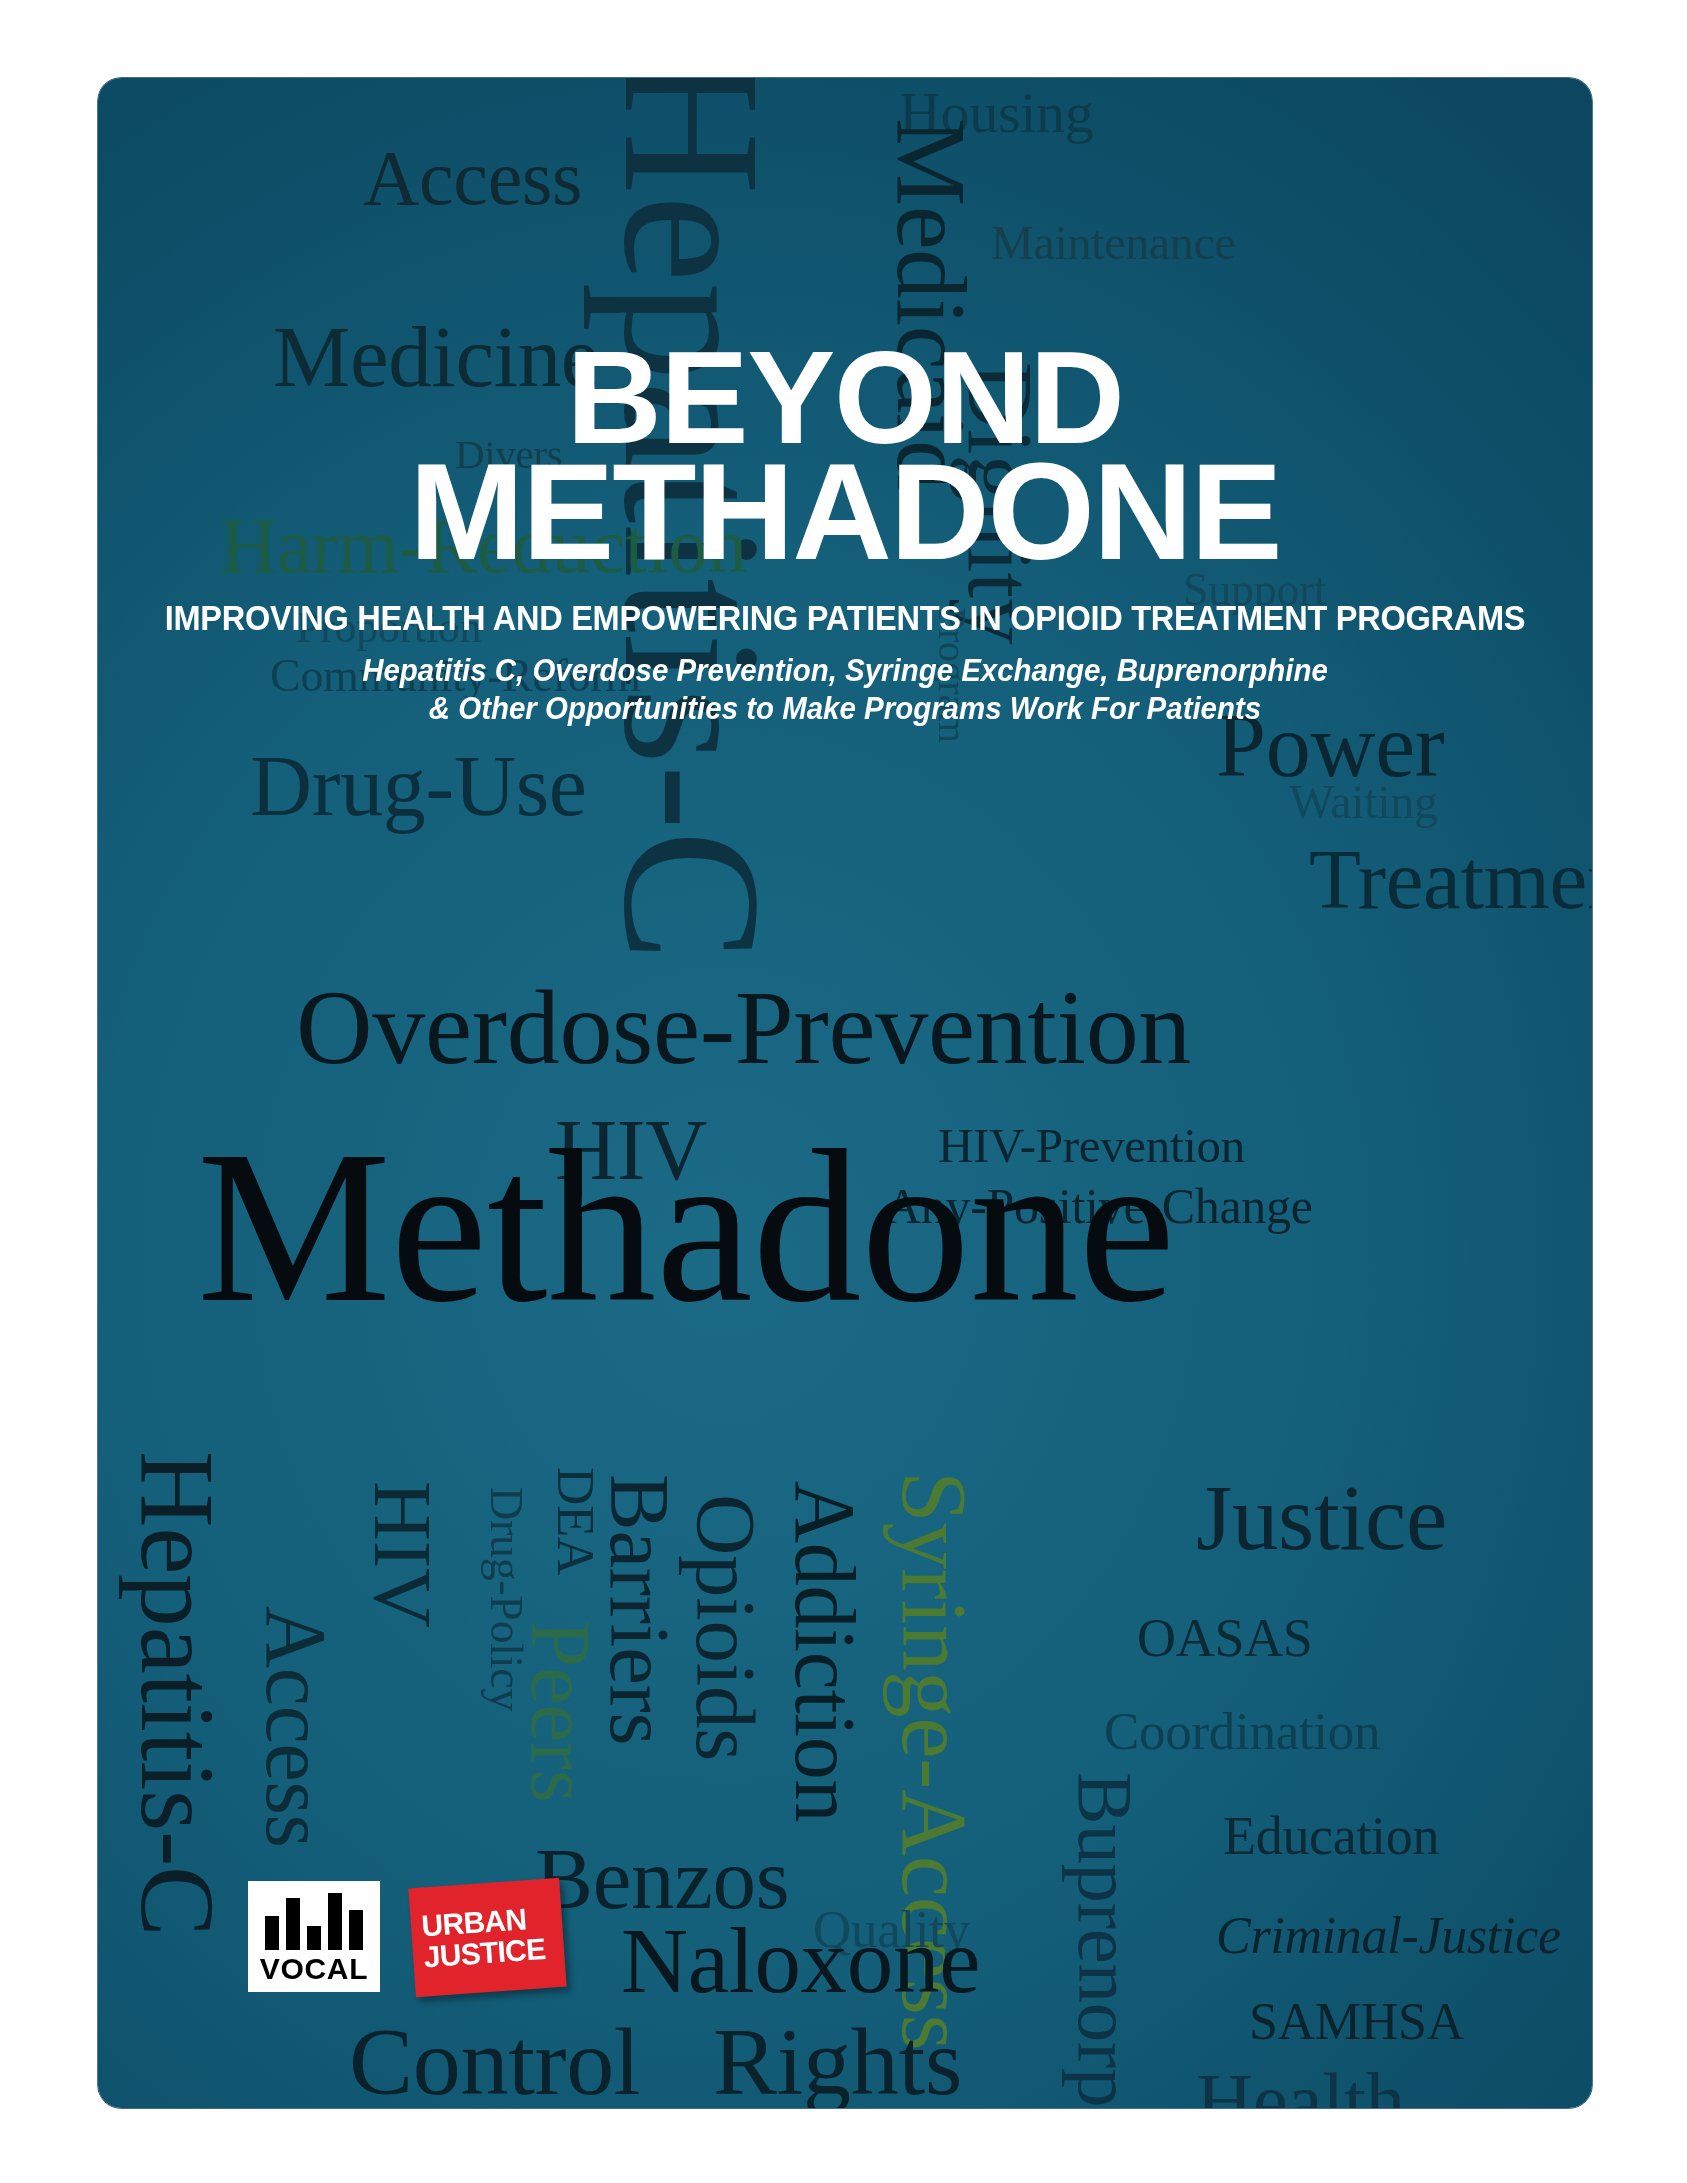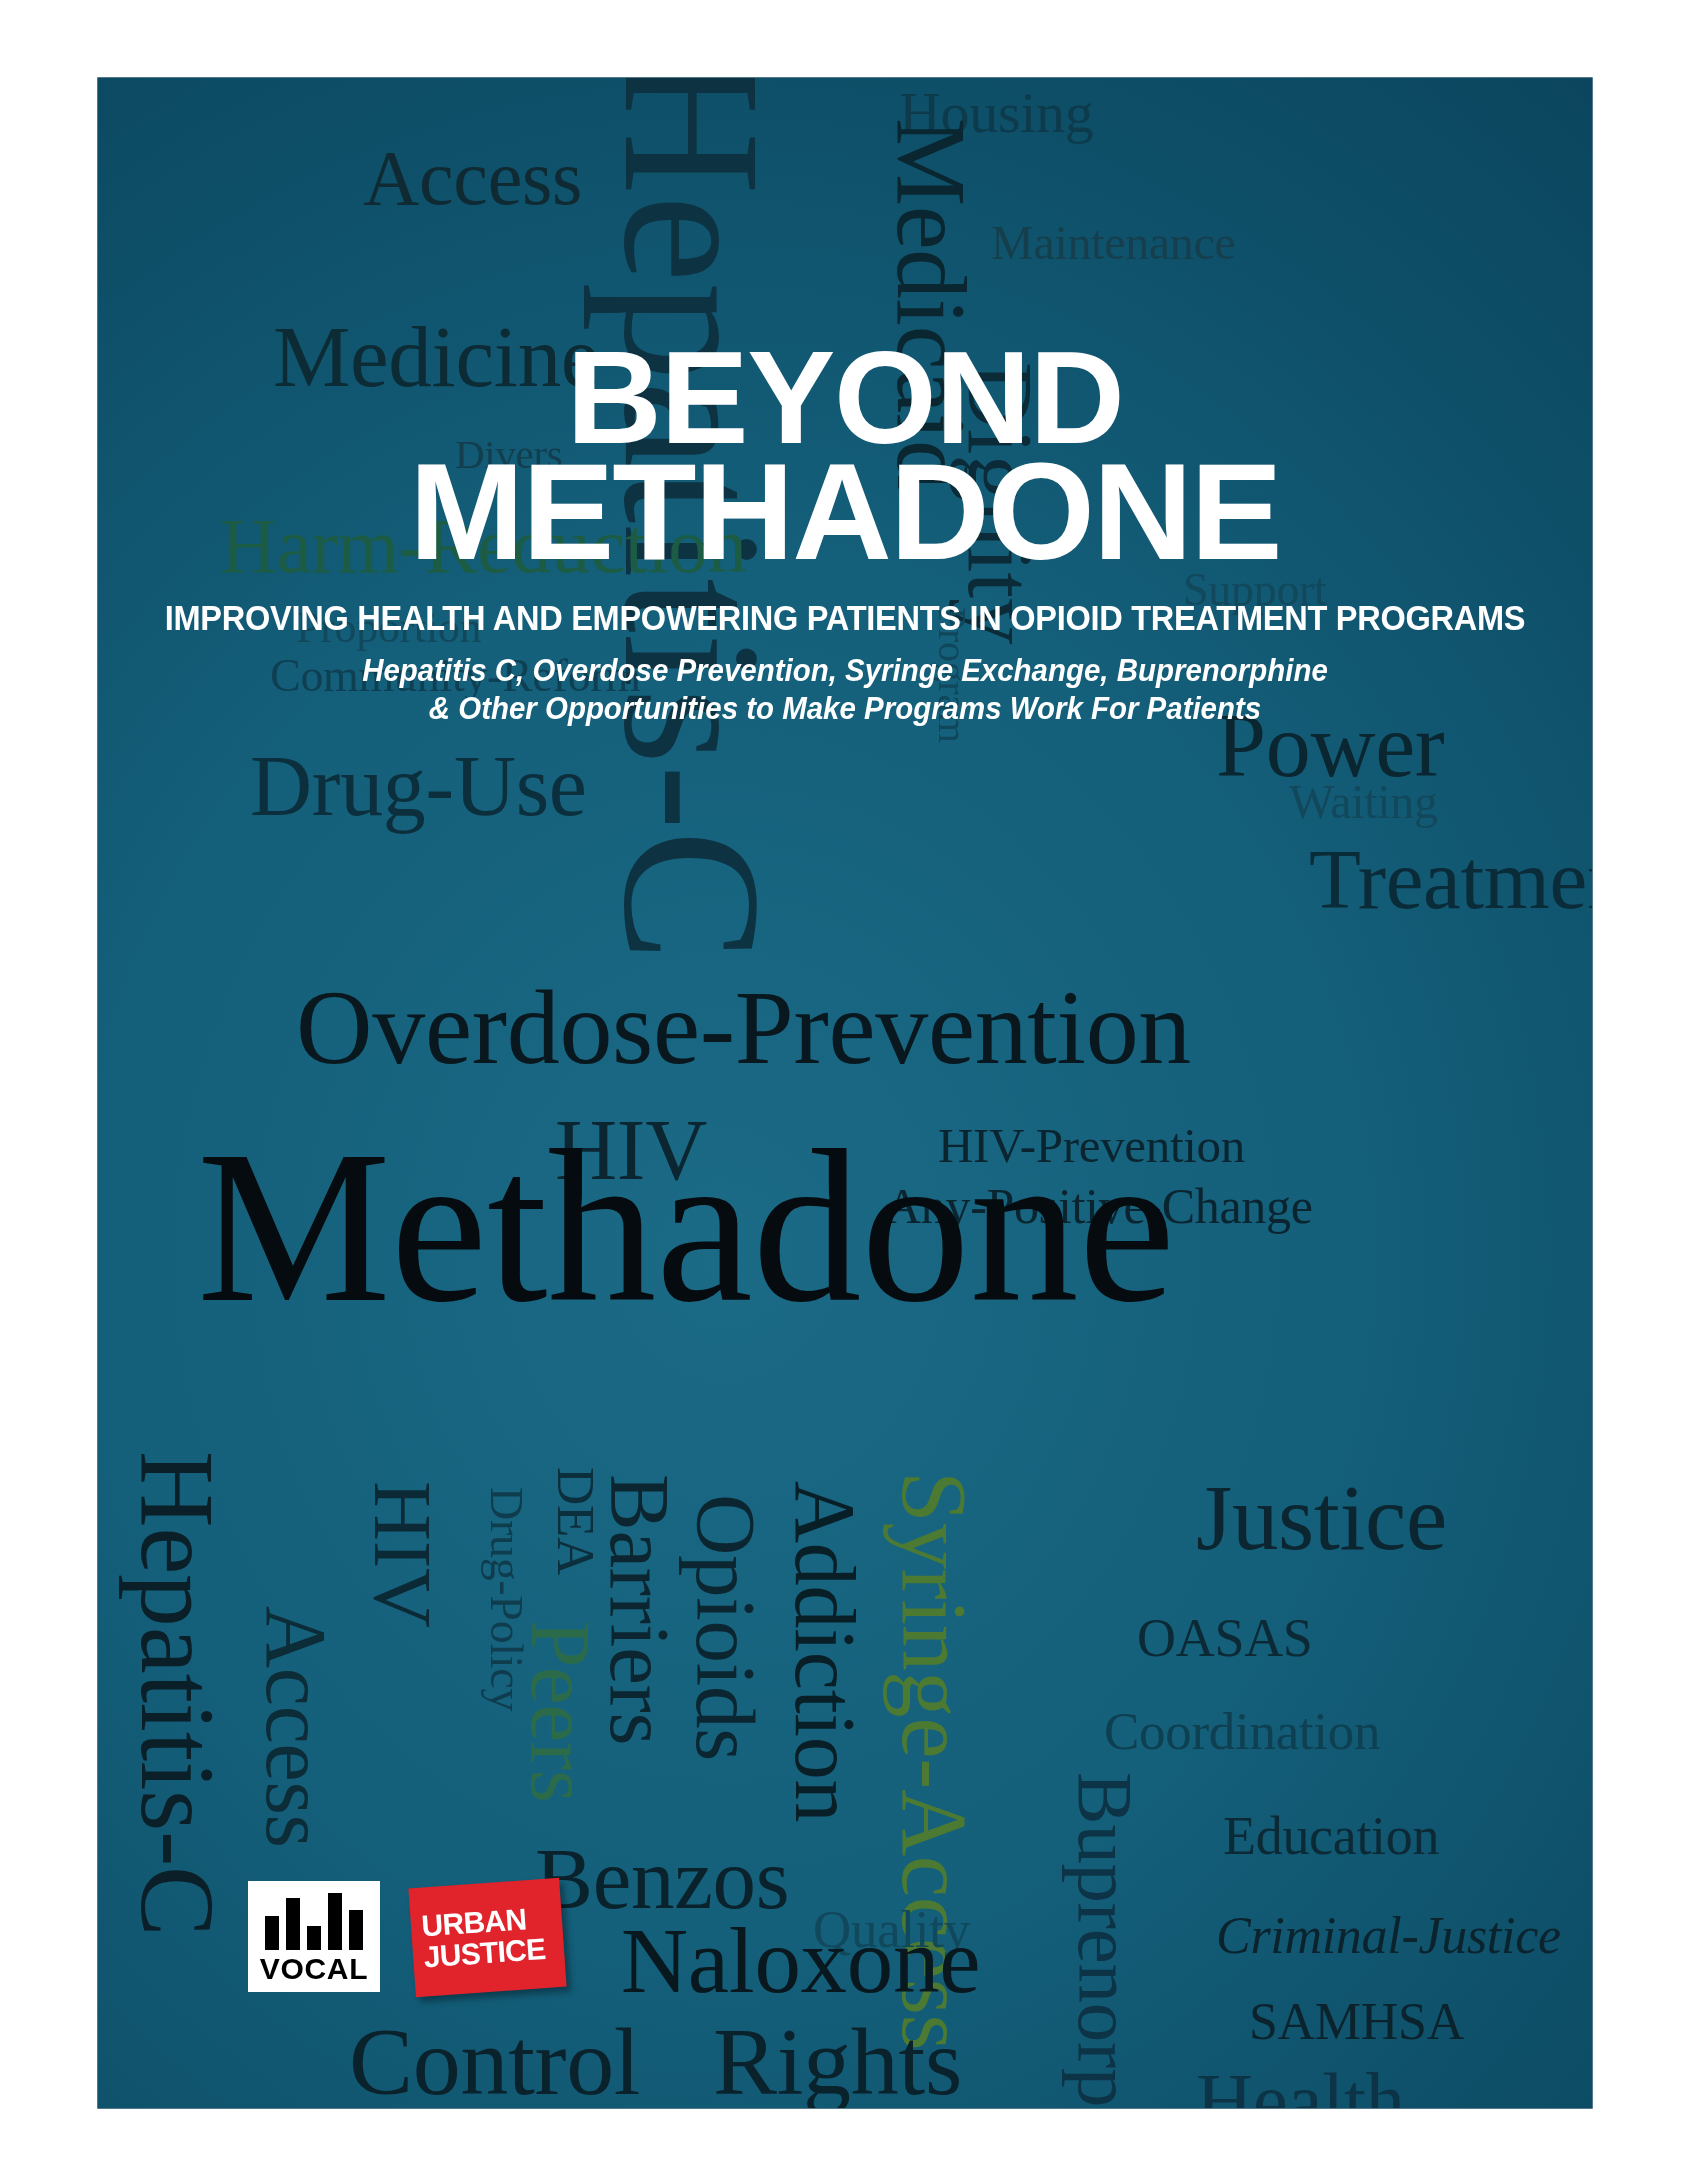--- a/index.html
+++ b/index.html
@@ -25,20 +25,21 @@
   }
   .cover {
     position: absolute;
     left: 98px;
     top: 78px;
     width: 1494px;
     height: 2030px;
     background: radial-gradient(ellipse 110% 90% at 42% 58%, #1b6a86 0%, #145f7a 38%, #0d4c65 70%, #0a3f56 100%);
     overflow: hidden;
     box-shadow: 0 0 0 0.7px #0a3f56;
+    border-radius: 23px;
   }
 
   
   .cloud {
     position: absolute;
     left: 0; top: 0;
     width: 100%;
     height: 100%;
     overflow: hidden;
   }

